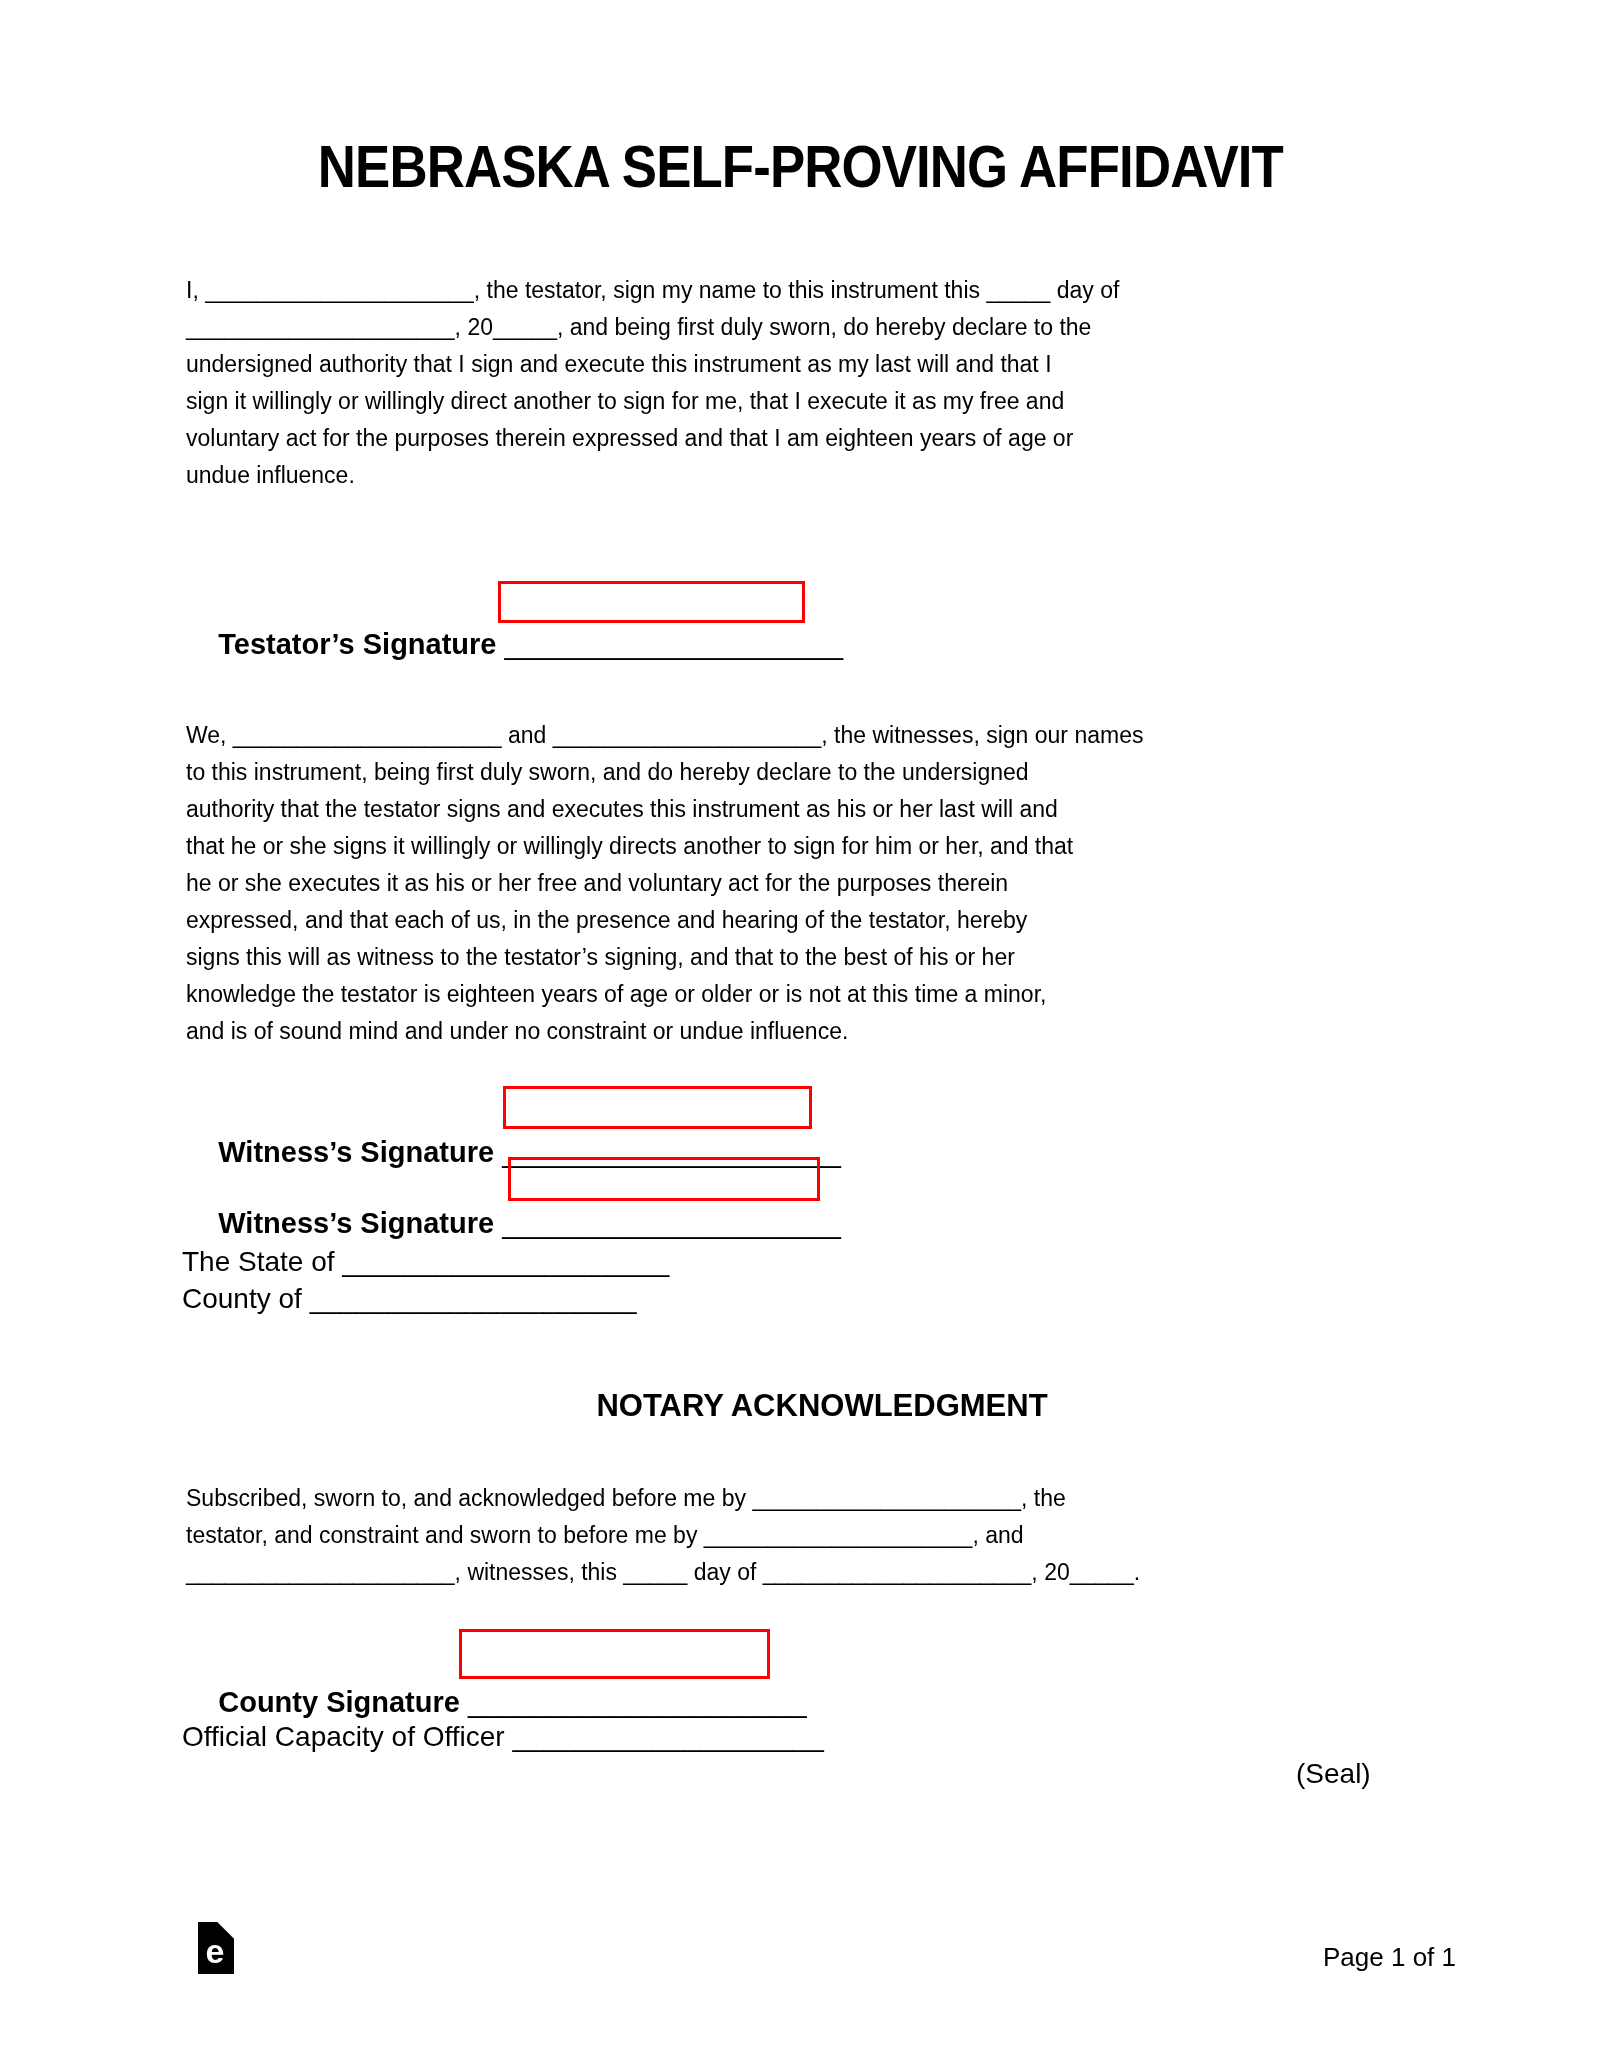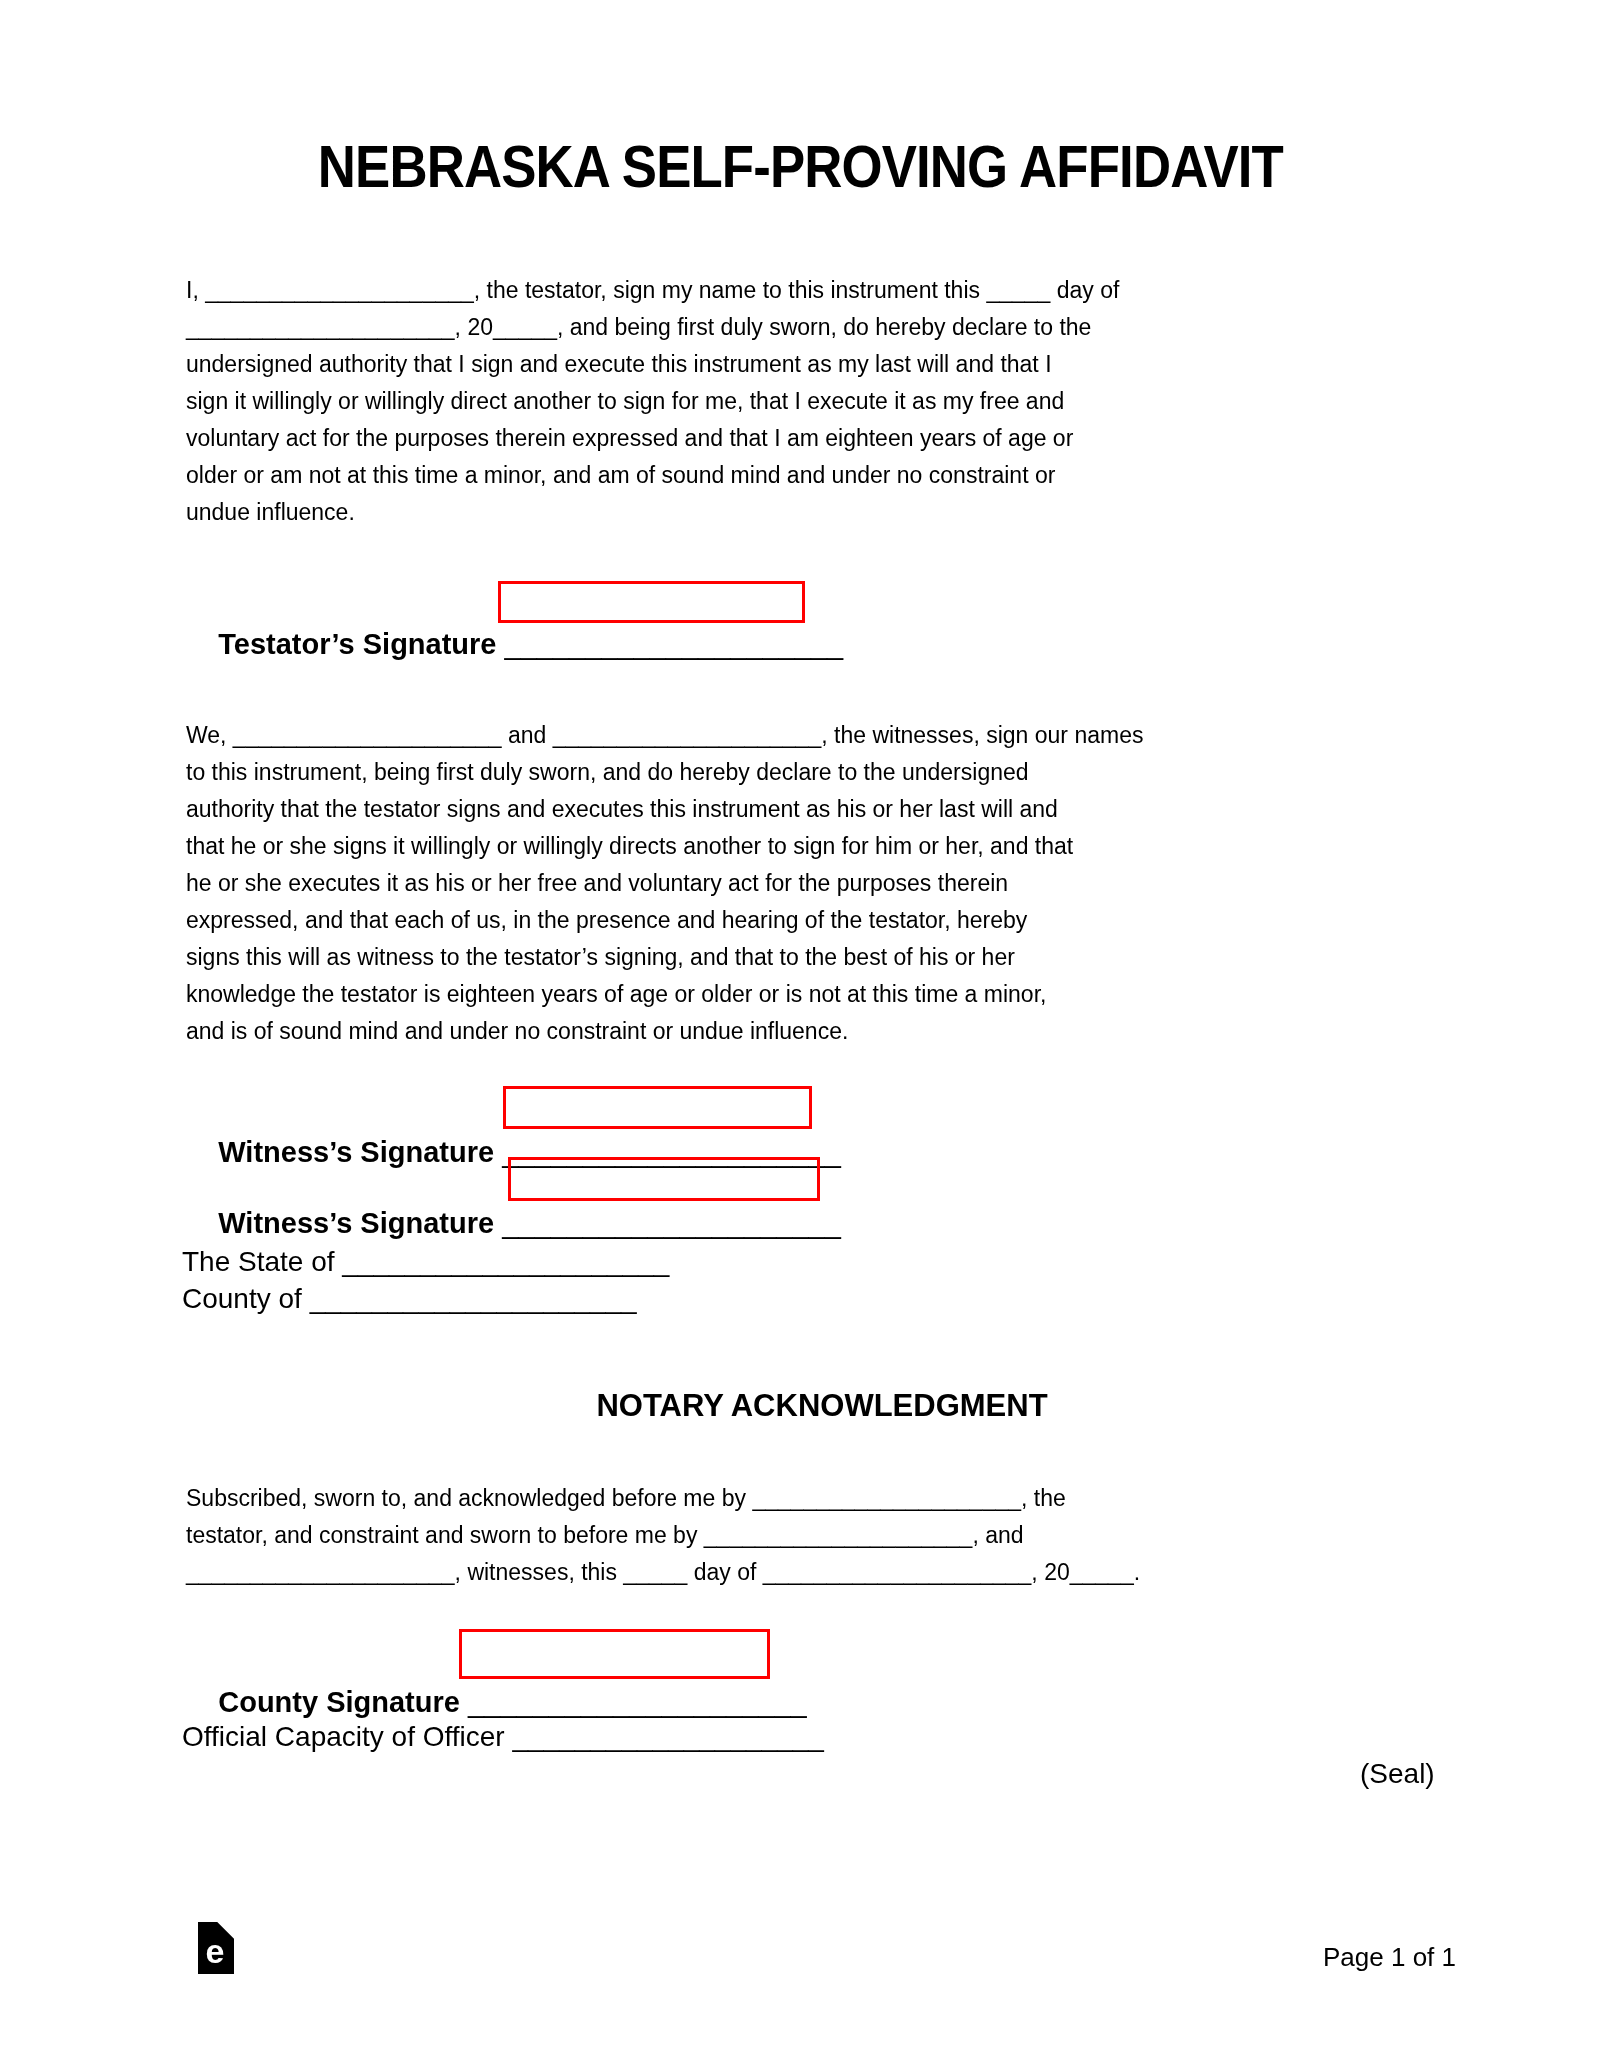--- a/index.html
+++ b/index.html
@@ -57,21 +57,21 @@
     top: 1388px;
     left: 0;
     width: 100%;
     text-align: center;
     font-size: 31px;
     font-weight: bold;
     padding-left: 44px;
   }
   .seal {
     position: absolute;
-    left: 1360px;
+    left: 1296px;
     top: 1758px;
     font-size: 28px;
   }
   .logo {
     position: absolute;
     left: 198px;
     top: 1922px;
     width: 36px;
     height: 52px;
   }
@@ -90,21 +90,20 @@
   <div class="doc-title">
     <span>NEBRASKA SELF-PROVING AFFIDAVIT</span>
   </div>
 
   <div class="para" style="top:272px;">
     <div class="line">I, _____________________, the testator, sign my name to this instrument this _____ day of</div>
     <div class="line">_____________________, 20_____, and being first duly sworn, do hereby declare to the</div>
     <div class="line">undersigned authority that I sign and execute this instrument as my last will and that I</div>
     <div class="line">sign it willingly or willingly direct another to sign for me, that I execute it as my free and</div>
     <div class="line">voluntary act for the purposes therein expressed and that I am eighteen years of age or</div>
-    <div class="line">older or am not at this time a minor, and am of sound mind and under no constraint or</div>
     <div class="line">undue influence.</div>
   </div>
 
   <div class="sig-row" style="top:595px;">
     <span class="label">Testator’s Signature</span><span> </span><span>_____________________</span>
   </div>
   <div class="field-box" style="left:498px; top:581px; width:307px; height:42px;"></div>
 
   <div class="para" style="top:717px;">
     <div class="line">We, _____________________ and _____________________, the witnesses, sign our names</div>

